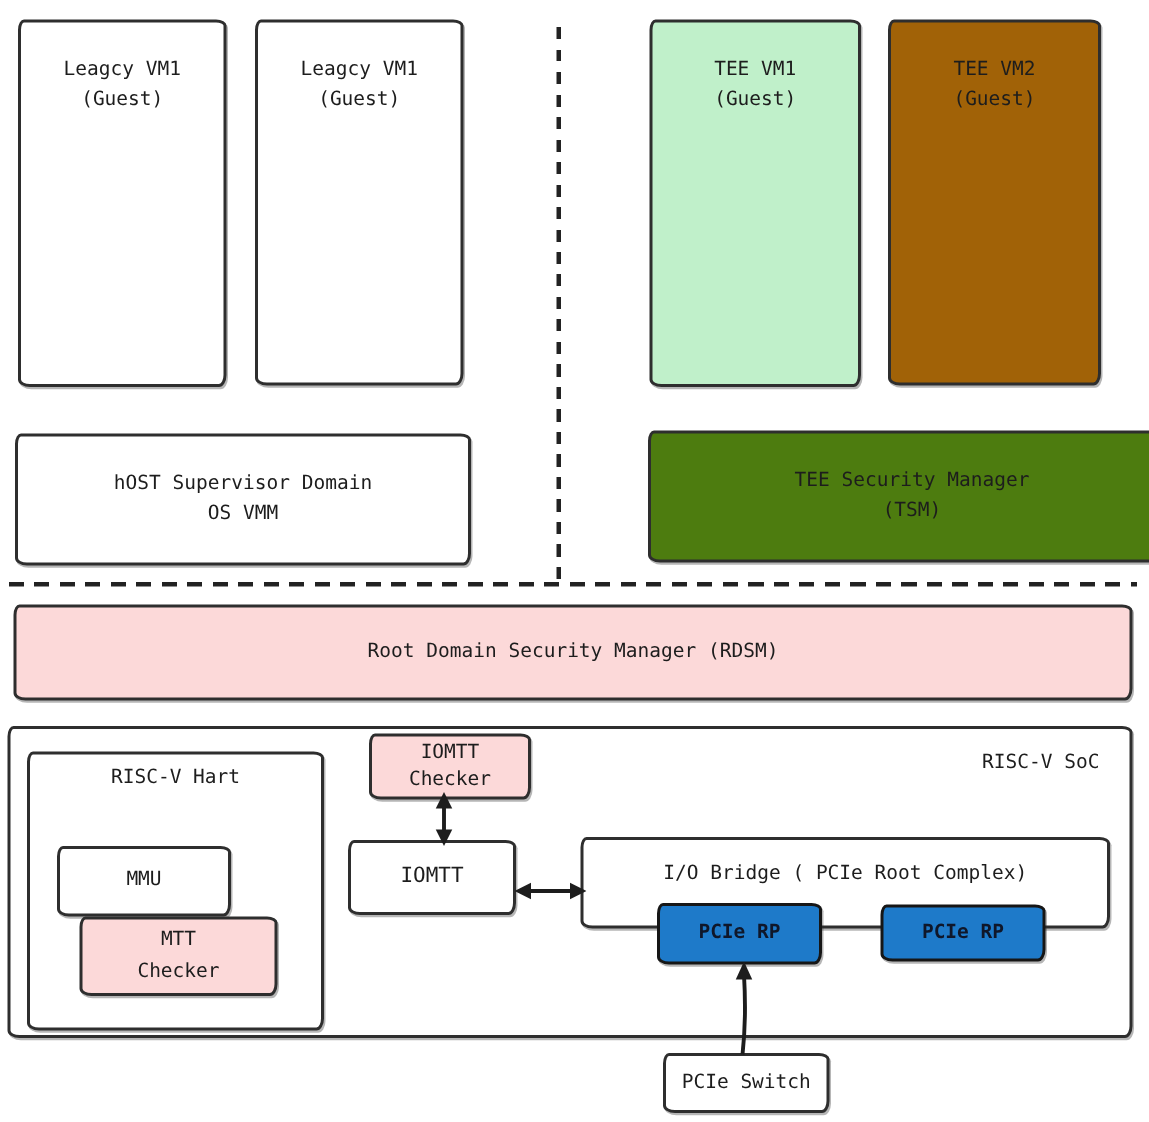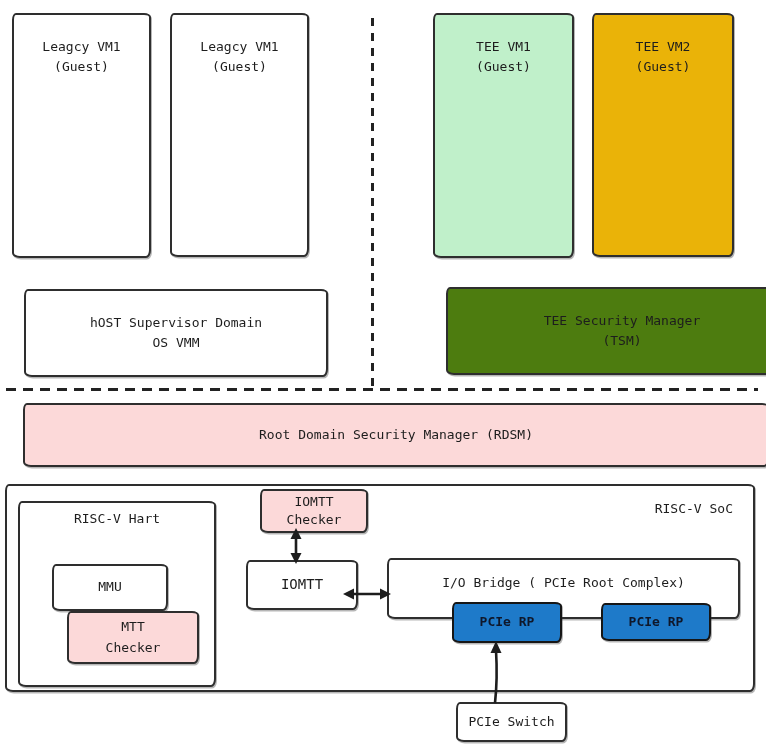--- a/index.html
+++ b/index.html
@@ -22,27 +22,27 @@
     border-radius: 4px 7px 5px 8px / 7px 4px 8px 5px;
     box-shadow: 1px 1.5px 0 rgba(46,46,46,0.35);
     display: flex;
     flex-direction: column;
     align-items: center;
     font-size: 13px;
     line-height: 1.55;
     text-align: left;
   }
   .top-label { justify-content: flex-start; padding-top: 22px; }
-  .mid-label { justify-content: center; margin-left: 14px; }
+  .mid-label { justify-content: center; }
 
   
   .legacy-a { left: 12px;  top: 13px; width: 139px; height: 245px; }
   .legacy-b { left: 170px; top: 13px; width: 139px; height: 244px; }
   .tee1     { left: 433px; top: 13px; width: 141px; height: 245px; background: #c0f0ca; }
-  .tee2     { left: 592px; top: 13px; width: 142px; height: 244px; background: #eab308; }
+  .tee2     { left: 592px; top: 13px; width: 142px; height: 244px; background: #a16207; }
 
   
   .host { left: 10px;  top: 289px; width: 304px; height: 88px; }
   .tsm  { left: 432px; top: 287px; width: 352px; height: 88px; background: #4d7c0f; }
 
   
   .dash-v {
     position: absolute; left: 371px; top: 18px; width: 3px; height: 368px;
     background: repeating-linear-gradient(180deg, #222 0 8px, transparent 8px 15px);
   }

